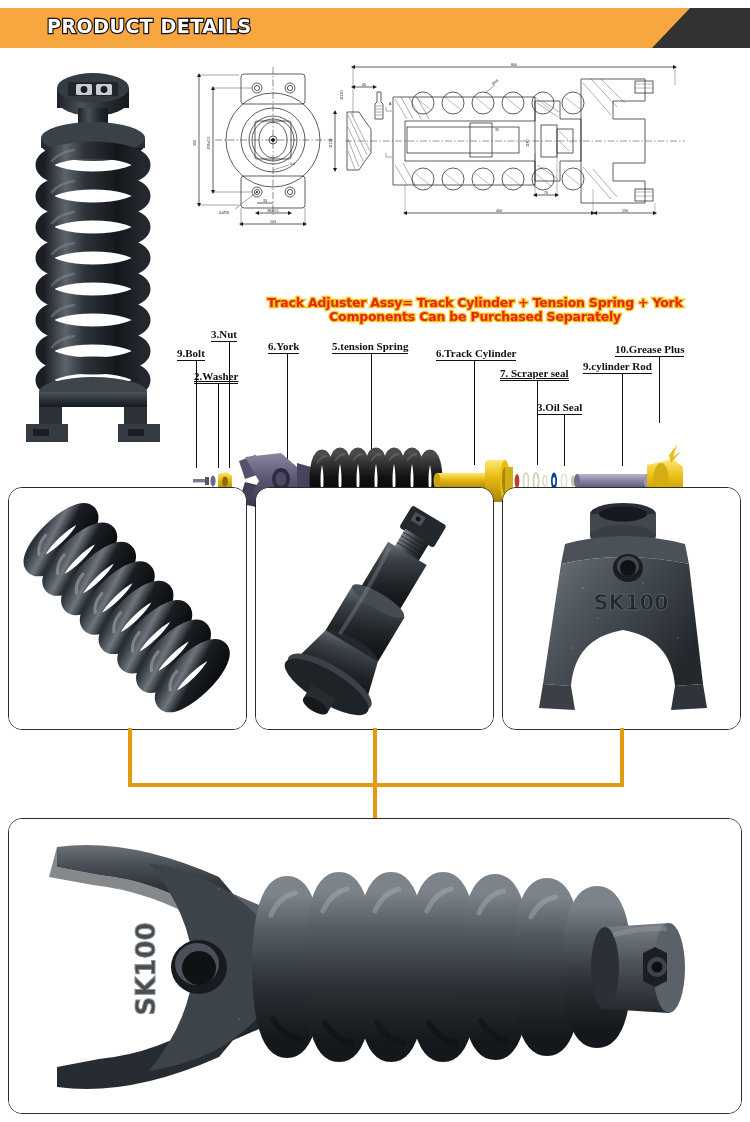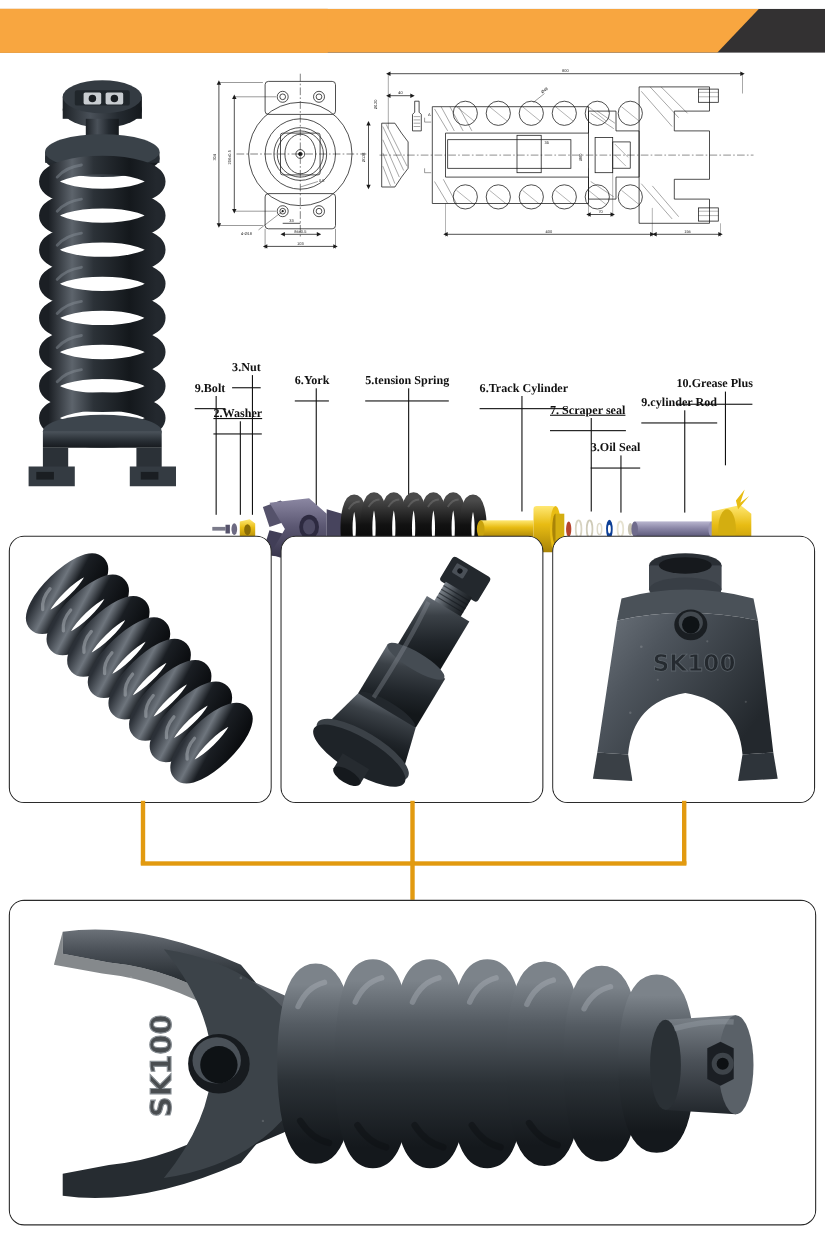--- a/index.html
+++ b/index.html
@@ -61,21 +61,21 @@
     white-space:nowrap;
   }
 
   
   .lbl {
     position:absolute;
     font-family:"Liberation Serif", serif;
     font-weight:700; font-size:11px; color:#111;
     white-space:nowrap;
   }
-  .lbl u { text-decoration:none; display:block; border-bottom:1px solid #111; padding-bottom:12px;}
+  .lbl u { text-decoration:none; display:block; border-bottom:1px solid #111; padding-bottom:1px;}
   .leader { position:absolute; width:1px; background:#111; }
 
   
   .exploded { position:absolute; left:185px; top:370px; width:565px; height:95px; }
 
   
   .cards { position:absolute; left:0; top:487px; width:750px; height:243px; }
   .card {
     position:absolute; top:0; width:239px; height:243px;
     background:#fff; border:1px solid #2b2b2b; border-radius:14px;
@@ -99,20 +99,21 @@
 </style>
 </head>
 <body>
 
 <div id="page">
 
   <div class="banner">
     <div class="banner-dark"></div>
     <div class="banner-orange"></div>
     <div class="banner-orange2"></div>
+    <div class="banner-title">PRODUCT DETAILS</div>
   </div>
 
   <div class="top-sec">
 
     <svg class="hero-photo" viewBox="0 0 175 385">
       <defs>
         <linearGradient id="coilG" x1="0" y1="0" x2="1" y2="0">
           <stop offset="0%" stop-color="#1b1f24"></stop>
           <stop offset="22%" stop-color="#5d646c"></stop>
           <stop offset="42%" stop-color="#2c3238"></stop>
@@ -387,20 +388,24 @@
 
           <line x1="-10" y1="55" x2="-10" y2="113"></line>
           <path d="M-12 57 L-10 53 L-8 57" fill="#1a1a1a" stroke="none"></path>
           <path d="M-12 111 L-10 115 L-8 111" fill="#1a1a1a" stroke="none"></path>
           <text x="-13" y="86" fill="#1a1a1a" stroke="none" transform="rotate(-90 -13 86)" text-anchor="middle">Ø128</text>
           <text x="-2" y="38" fill="#1a1a1a" stroke="none" transform="rotate(-90 -2 38)" text-anchor="middle">Ø120</text>
         </g>
       </g>
     </svg>
 
+    <div class="promo">
+      <span>Track Adjuster Assy= Track Cylinder + Tension Spring + York</span>
+      <span>Components Can be Purchased Separately</span>
+    </div>
 
     <div class="lbl" style="left:177px; top:290px;">
       <u>9.Bolt</u>
     </div>
     <div class="leader" style="left:196px; top:303px; height:108px;"></div>
 
     <div class="lbl" style="left:194px; top:313px;text-decoration:underline;">
       <u>2.Washer</u>
     </div>
     <div class="leader" style="left:218px; top:326px; height:85px;"></div>

